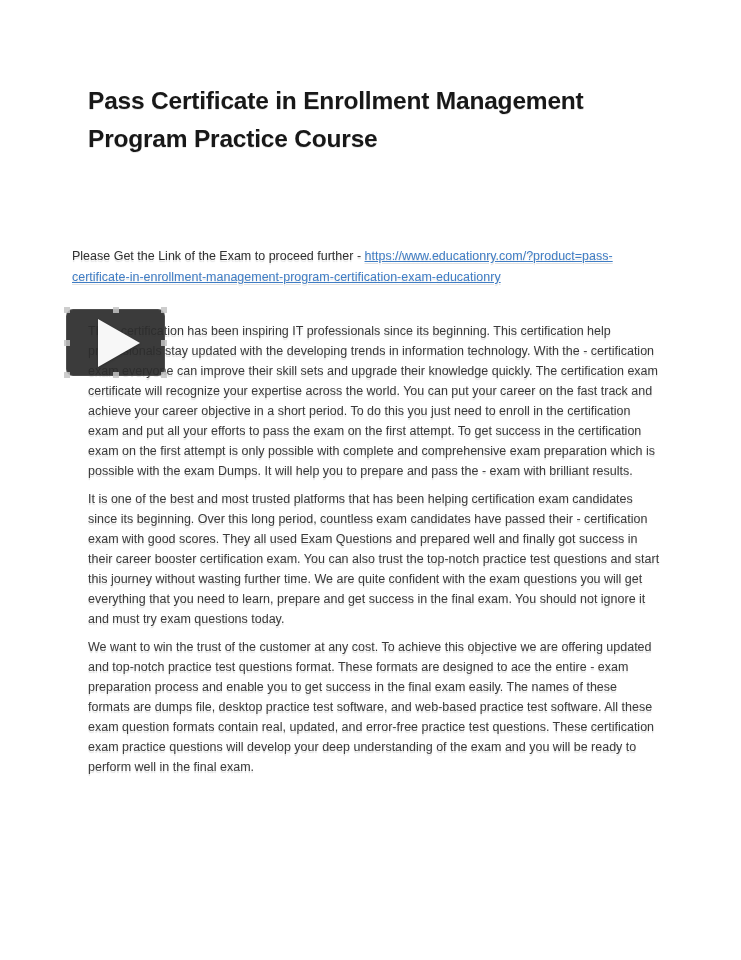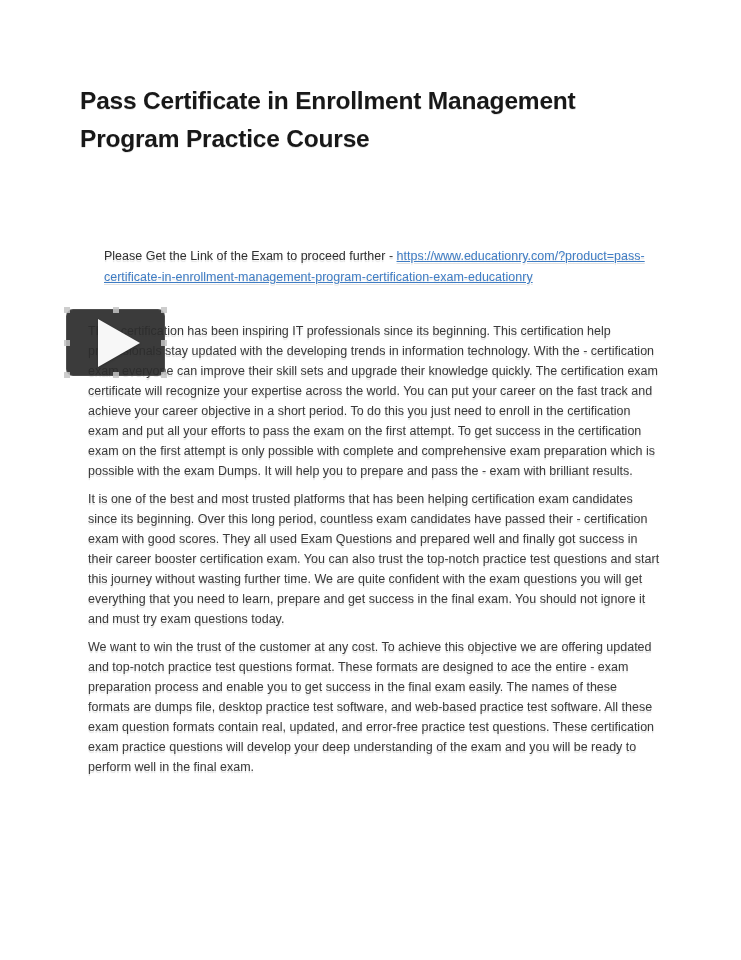--- a/index.html
+++ b/index.html
@@ -6,34 +6,34 @@
   .page {
     position: relative;
     width: 741px;
     height: 960px;
     background: #ffffff;
     font-family: "Liberation Sans", sans-serif;
     overflow: hidden;
   }
   .doc-title {
     position: absolute;
-    left: 80px;
+    left: 88px;
     top: 82px;
     width: 565px;
     margin: 0;
     font-size: 24.5px;
     line-height: 38px;
     font-weight: 700;
     color: #181818;
     letter-spacing: -0.2px;
     text-shadow: 0 1px 0 rgba(120,120,120,0.18);
   }
   .link-para {
     position: absolute;
-    left: 104px;
+    left: 72px;
     top: 246px;
     width: 572px;
     margin: 0;
     font-size: 12.5px;
     line-height: 21px;
     color: #2f2f2f;
     text-shadow: 0 2px 1px rgba(140,140,140,0.25);
   }
   .link-para a {
     text-decoration: underline;

